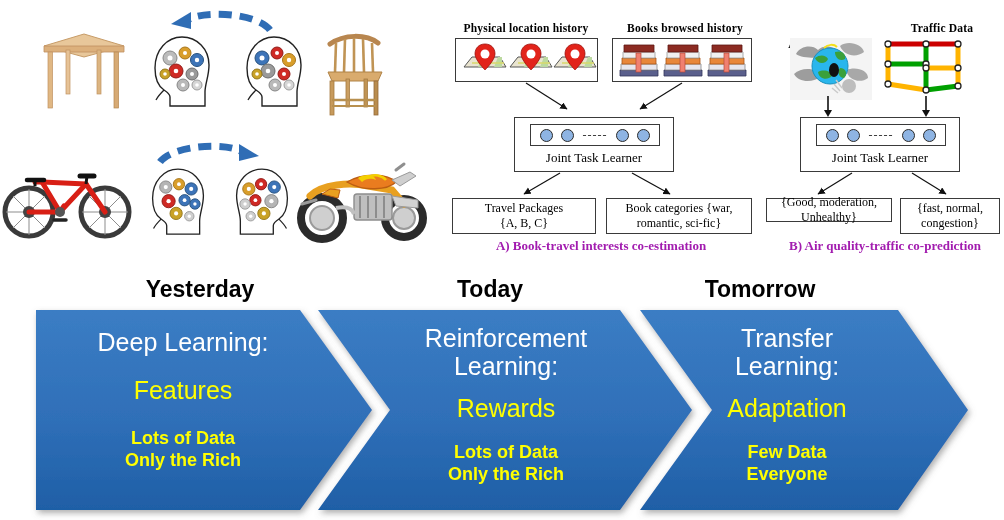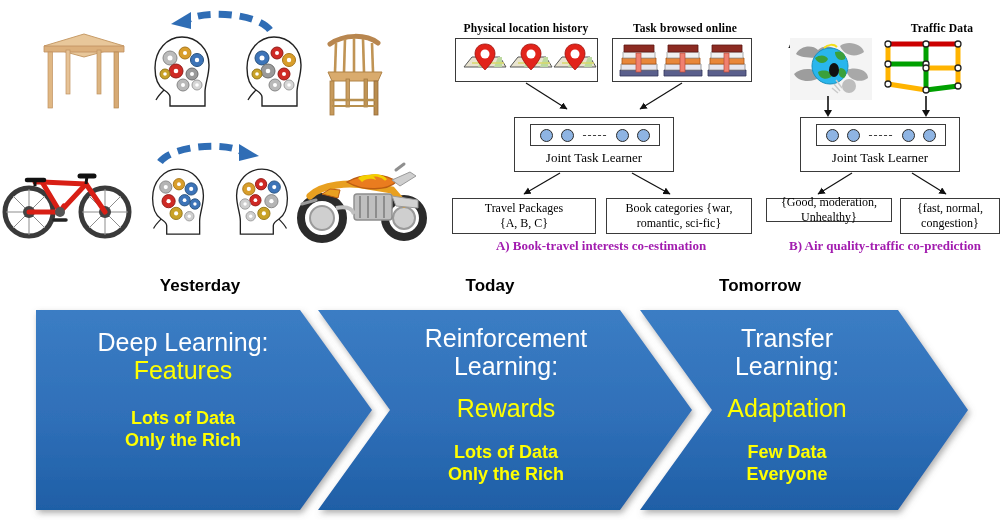--- a/index.html
+++ b/index.html
@@ -63,21 +63,21 @@
   .caption{
     position:absolute;left:0;right:0;text-align:center;
     font-family:"Liberation Serif", serif;font-weight:bold;font-size:13px;
     color:#a21caf;white-space:nowrap;
   }
 
   
   .timeline{position:absolute;left:0;top:276px;width:1004px;height:244px;}
   .tl-head{
     position:absolute;font-family:"Liberation Sans", sans-serif;
-    font-weight:bold;font-size:17px;color:#000;text-align:center;
+    font-weight:bold;font-size:23px;color:#000;text-align:center;
     white-space:nowrap;
   }
   .chev-wrap{position:absolute;left:0;top:30px;width:1004px;height:214px;}
   .chev-txt{
     position:absolute;text-align:center;pointer-events:none;
   }
   .t-title{
     font-family:"Liberation Sans", sans-serif;color:#ffffff;
     font-size:25px;line-height:1.12;font-weight:normal;
   }
@@ -293,21 +293,21 @@
         <path d="M100 24 L118 16 L124 20 L108 30 Z" fill="#cfcfcf" stroke="#9a9a9a" stroke-width="1"></path>
         <path d="M104 14 L112 8" stroke="#8f8f8f" stroke-width="3" stroke-linecap="round"></path>
         <path d="M10 48 L24 44" stroke="#9a9a9a" stroke-width="3" stroke-linecap="round"></path>
       </svg>
     </div>
   </div>
 
   <div class="panel panelA">
 
     <div class="src-label" style="left:0px;top:22px;width:168px;">Physical location history</div>
-    <div class="src-label" style="left:168px;top:22px;width:150px;">Task browsed online</div>
+    <div class="src-label" style="left:168px;top:22px;width:150px;">Books browsed history</div>
 
     <div class="src-box" style="left:13px;top:38px;width:143px;height:44px;">
       <svg width="141" height="42" viewBox="0 0 141 42">
         <g>
           <g transform="translate(6,4)">
             <path d="M2 24 L10 14 L38 14 L44 24 Z" fill="#e9e4d0" stroke="#555" stroke-width="1"></path>
             <path d="M16 24 L20 14 L26 14 L24 24 Z" fill="#bcd9a0"></path>
             <path d="M32 24 L36 14 L40 14 L40 24 Z" fill="#bcd9a0"></path>
             <line x1="10" y1="20" x2="42" y2="20" stroke="#d8d86a" stroke-width="1.5"></line>
             <line x1="26" y1="14" x2="24" y2="24" stroke="#d8d86a" stroke-width="1.5"></line>
@@ -538,21 +538,21 @@
         <path d="M36 4 L300 4 L372 104 L300 204 L36 204 Z" fill="url(#gblue)" filter="url(#sh)"></path>
 
         <path d="M318 4 L620 4 L692 104 L620 204 L318 204 L390 104 Z" fill="url(#gblue)" filter="url(#sh)"></path>
 
         <path d="M640 4 L898 4 L968 104 L898 204 L640 204 L712 104 Z" fill="url(#gblue)" filter="url(#sh)"></path>
       </svg>
 
       
       <div class="chev-txt" style="left:58px;top:22px;width:250px;">
         <div class="t-title">Deep Learning:</div>
-        <div class="t-key" style="">Features</div>
+        <div class="t-key" style="margin-top:20px;">Features</div>
         <div class="t-sub" style="margin-top:22px;">Lots of Data</div>
         <div class="t-sub">Only the Rich</div>
       </div>
 
       
       <div class="chev-txt" style="left:386px;top:18px;width:240px;">
         <div class="t-title">Reinforcement</div>
         <div class="t-title">Learning:</div>
         <div class="t-key" style="margin-top:14px;">Rewards</div>
         <div class="t-sub" style="margin-top:18px;">Lots of Data</div>

